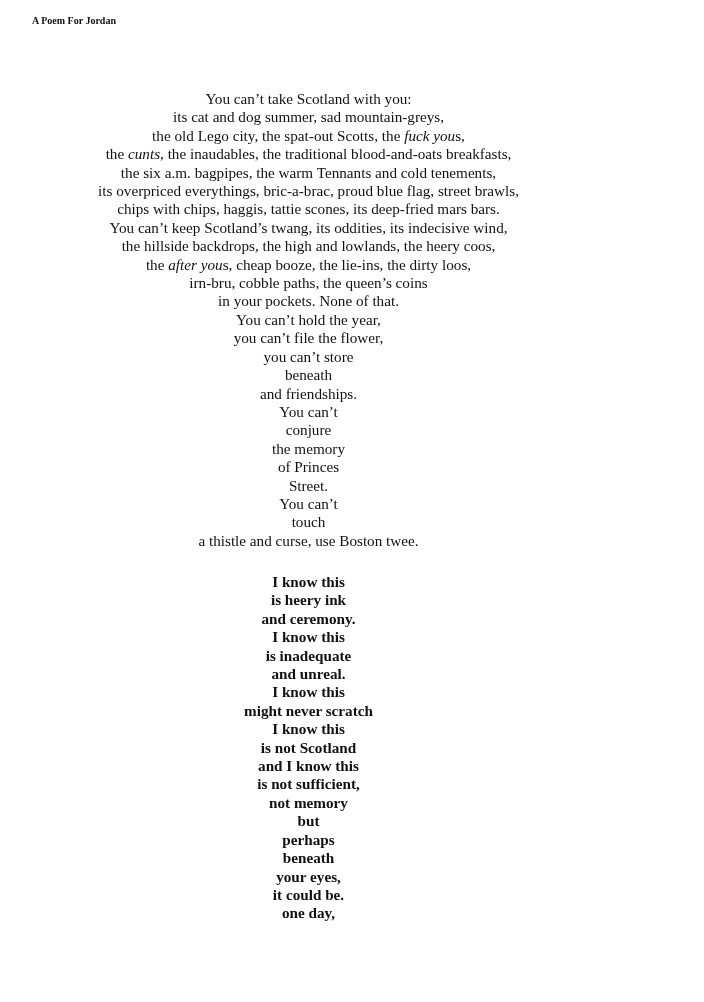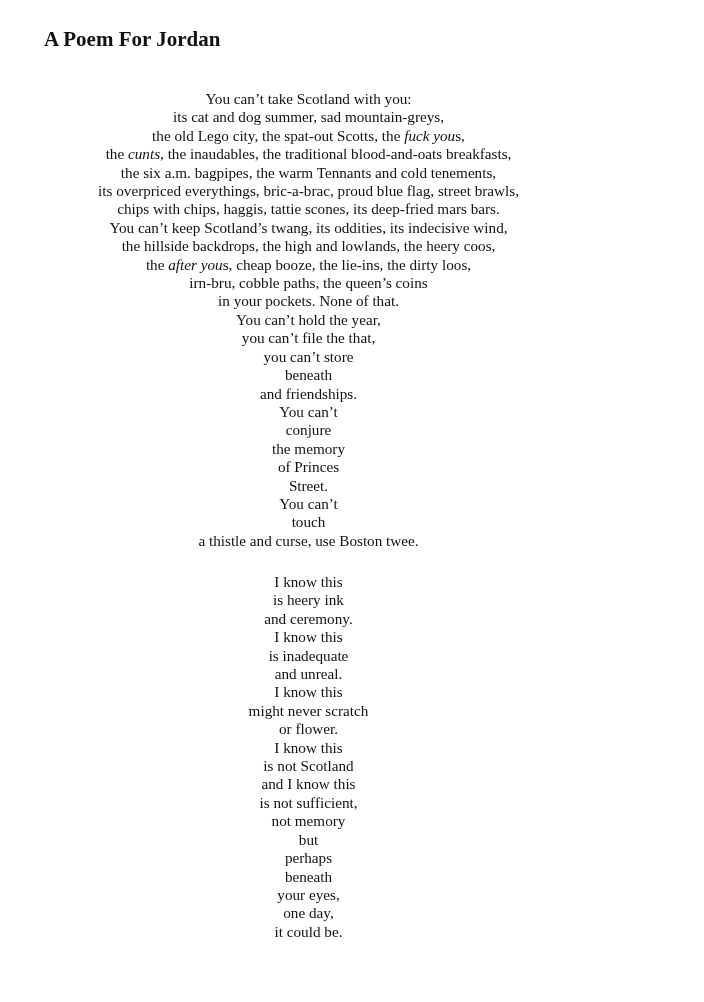--- a/index.html
+++ b/index.html
@@ -2,29 +2,29 @@
 <html><head>
   <meta charset="utf-8">
   <style>
     html, body { margin: 0; padding: 0; background: #ffffff; }
     body {
       width: 704px; height: 1002px; position: relative; overflow: hidden;
       font-family: "Liberation Serif", "DejaVu Serif", serif; color: #111111;
     }
     .title {
       position: absolute; left: 32px; top: 15px;
-      font-weight: bold; font-size: 21px; margin: 12px;
+      font-weight: bold; font-size: 10px; margin: 0;
     }
     .poem {
       position: absolute; left: 0; width: 617px; text-align: center;
       font-size: 15.2px; line-height: 18.4px;
     }
     .poem .line { display: block; white-space: nowrap; }
     #stanza1 { top: 90px; }
-    #stanza2 { top: 573px; }
+    #stanza2 { top: 573px; font-weight: bold; }
     i { font-style: italic; }
   </style>
 </head>
 <body>
 
 <h1 class="title">A Poem For Jordan</h1>
 
 <div class="poem" id="stanza1">
     <span class="line"><span>You can’t take Scotland with you:</span></span>
     <span class="line"><span>its cat and dog summer, sad mountain-greys,</span></span>
@@ -32,21 +32,21 @@
     <span class="line"><span>the </span><i>cunts</i><span>, the inaudables, the traditional blood-and-oats breakfasts,</span></span>
     <span class="line"><span>the six a.m. bagpipes, the warm Tennants and cold tenements,</span></span>
     <span class="line"><span>its overpriced everythings, bric-a-brac, proud blue flag, street brawls,</span></span>
     <span class="line"><span>chips with chips, haggis, tattie scones, its deep-fried mars bars.</span></span>
     <span class="line"><span>You can’t keep Scotland’s twang, its oddities, its indecisive wind,</span></span>
     <span class="line"><span>the hillside backdrops, the high and lowlands, the heery coos,</span></span>
     <span class="line"><span>the </span><i>after you</i><span>s, cheap booze, the lie-ins, the dirty loos,</span></span>
     <span class="line"><span>irn-bru, cobble paths, the queen’s coins</span></span>
     <span class="line"><span>in your pockets. None of that.</span></span>
     <span class="line"><span>You can’t hold the year,</span></span>
-    <span class="line"><span>you can’t file the that,</span></span>
+    <span class="line"><span>you can’t file the flower,</span></span>
     <span class="line"><span>you can’t store</span></span>
     <span class="line"><span>beneath</span></span>
     <span class="line"><span>and friendships.</span></span>
     <span class="line"><span>You can’t</span></span>
     <span class="line"><span>conjure</span></span>
     <span class="line"><span>the memory</span></span>
     <span class="line"><span>of Princes</span></span>
     <span class="line"><span>Street.</span></span>
     <span class="line"><span>You can’t</span></span>
     <span class="line"><span>touch</span></span>
@@ -54,25 +54,24 @@
   </div>
 <div class="poem" id="stanza2">
     <span class="line"><span>I know this</span></span>
     <span class="line"><span>is heery ink</span></span>
     <span class="line"><span>and ceremony.</span></span>
     <span class="line"><span>I know this</span></span>
     <span class="line"><span>is inadequate</span></span>
     <span class="line"><span>and unreal.</span></span>
     <span class="line"><span>I know this</span></span>
     <span class="line"><span>might never scratch</span></span>
-    <span class="line"><span>or flower.</span></span>
     <span class="line"><span>I know this</span></span>
     <span class="line"><span>is not Scotland</span></span>
     <span class="line"><span>and I know this</span></span>
     <span class="line"><span>is not sufficient,</span></span>
     <span class="line"><span>not memory</span></span>
     <span class="line"><span>but</span></span>
     <span class="line"><span>perhaps</span></span>
     <span class="line"><span>beneath</span></span>
     <span class="line"><span>your eyes,</span></span>
+    <span class="line"><span>it could be.</span></span>
     <span class="line"><span>one day,</span></span>
-    <span class="line"><span>it could be.</span></span>
   </div>
 
 </body></html>

